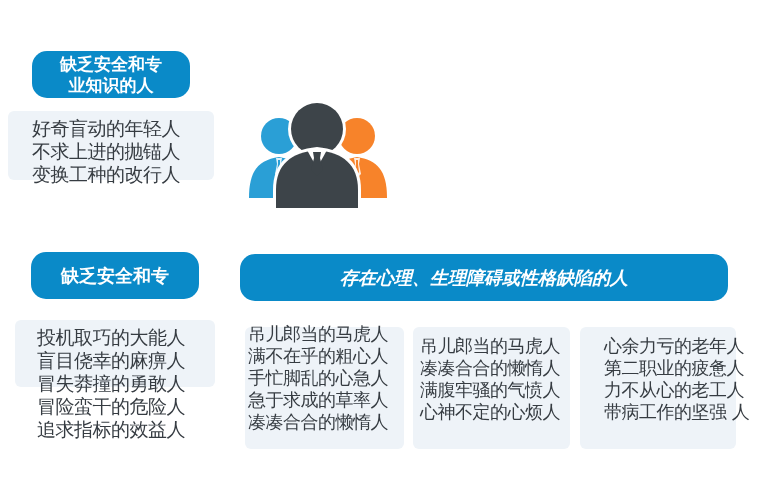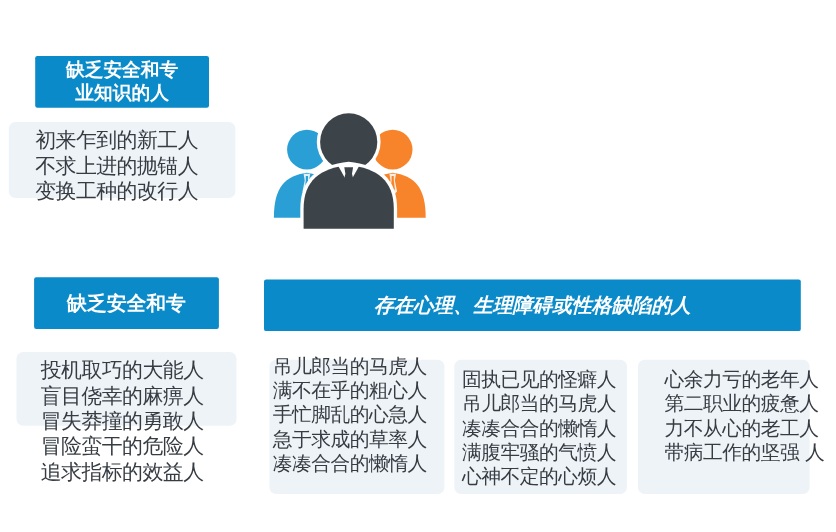--- a/index.html
+++ b/index.html
@@ -6,21 +6,21 @@
   body {
     width: 760px; height: 484px; position: relative; overflow: hidden;
     background: #ffffff;
     font-family: "DejaVu Sans", "Liberation Sans", sans-serif;
   }
   .hdr {
     position: absolute;
     background: #0a8ac8;
     color: #ffffff;
     font-weight: bold;
-    border-radius: 2px;
+    border-radius: 15px;
     display: flex; align-items: center; justify-content: center;
     text-align: center;
     box-sizing: border-box;
   }
   .hdr span { display: block; }
   .panel {
     position: absolute;
     background: #eef3f8;
     border-radius: 6px;
   }
@@ -37,21 +37,21 @@
 </style>
 </head>
 <body>
 
 <div class="hdr" style="left:32px; top:51px; width:158px; height:47px; font-size:17px; line-height:21px; flex-direction:column;">
   <span>缺乏安全和专</span>
   <span>业知识的人</span>
 </div>
 <div class="panel" style="left:8px; top:111px; width:206px; height:69px;"></div>
 <div class="lines" style="left:32px; top:117px;">
-  <div>初来乍到的新工人</div>
+  <div>好奇盲动的年轻人</div>
   <div>不求上进的抛锚人</div>
   <div>变换工种的改行人</div>
 </div>
 
 <svg class="people" viewBox="0 0 145 110">
 
   <circle cx="34" cy="36" r="18" fill="#2a9fd6"></circle>
   <path d="M4 98 C4 70 14 60 34 57 C54 60 60 70 60 98 Z" fill="#2a9fd6"></path>
   <path d="M31 58 L37 58 L36 64 L38 74 L34 78 L30 74 L32 64 Z" fill="#ffffff" opacity="0.85"></path>
   <path d="M33 60 L35 60 L35 64 L36 72 L34 75 L32 72 L33 64 Z" fill="#2a9fd6"></path>
@@ -85,21 +85,20 @@
 <div class="lines" style="left:248px; top:323px; font-size:18px; line-height:22px;">
   <div style="height:22px">吊儿郎当的马虎人</div>
   <div style="height:22px">满不在乎的粗心人</div>
   <div style="height:22px">手忙脚乱的心急人</div>
   <div style="height:22px">急于求成的草率人</div>
   <div style="height:22px">凑凑合合的懒惰人</div>
 </div>
 
 <div class="panel" style="left:413px; top:327px; width:157px; height:122px;"></div>
 <div class="lines" style="left:420px; top:335px; font-size:18px; line-height:22px;">
-  <div style="height:22px">固执已见的怪癖人</div>
   <div style="height:22px">吊儿郎当的马虎人</div>
   <div style="height:22px">凑凑合合的懒惰人</div>
   <div style="height:22px">满腹牢骚的气愤人</div>
   <div style="height:22px">心神不定的心烦人</div>
 </div>
 
 <div class="panel" style="left:580px; top:327px; width:156px; height:122px;"></div>
 <div class="lines" style="left:593px; top:335px; font-size:18px; line-height:22px;margin-left:11px;">
   <div style="height:22px">心余力亏的老年人</div>
   <div style="height:22px">第二职业的疲惫人</div>

